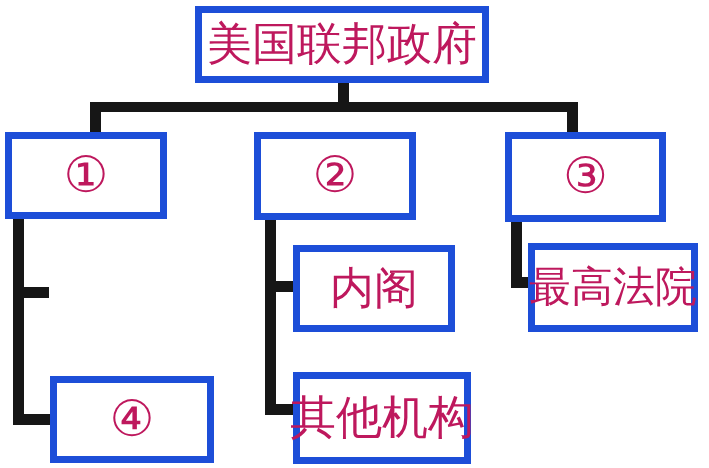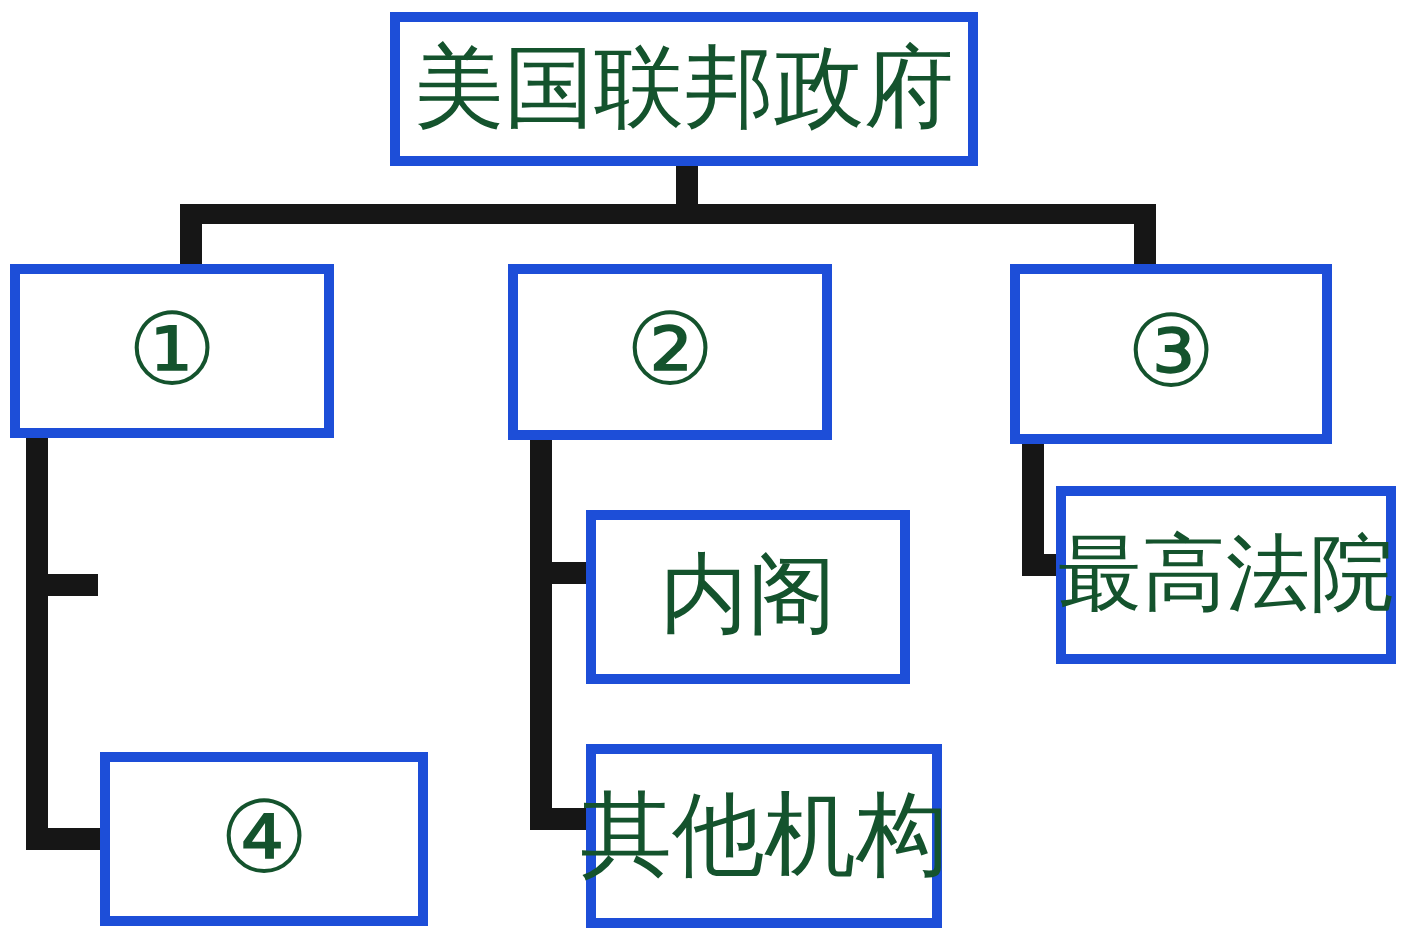--- a/index.html
+++ b/index.html
@@ -11,39 +11,39 @@
     position: relative;
     width: 709px;
     height: 468px;
     background: #ffffff;
     overflow: hidden;
     font-family: "Liberation Sans", "DejaVu Sans", sans-serif;
   }
   .box {
     position: absolute;
     box-sizing: border-box;
-    border: 5px solid #1d4ed8;
+    border: 7px solid #1d4ed8;
     background: #ffffff;
     display: flex;
     align-items: center;
     justify-content: center;
-    color: #14532d;
+    color: #be185d;
     white-space: nowrap;
     line-height: 1;
   }
   .box .lbl { transform: translateY(-1px); }
   .root-box     { left:195px; top:6px;   width:294px; height:77px; font-size:45px; }
   .branch-box   { font-size:50px; }
   .b1           { left:5px;   top:132px; width:162px; height:87px; }
   .b2           { left:254px; top:132px; width:162px; height:88px; }
   .b3           { left:505px; top:132px; width:161px; height:90px; }
   .leaf-box     { font-size:44px; }
   .senate       { left:47px;  top:244px; width:166px; height:88px; }
   .leaf4        { left:50px;  top:376px; width:164px; height:87px; font-size:50px; }
-  .cabinet      { left:293px; top:255px; width:162px; height:87px; }
+  .cabinet      { left:293px; top:245px; width:162px; height:87px; }
   .other        { left:293px; top:372px; width:178px; height:92px; font-size:46px; }
   .court        { left:528px; top:243px; width:170px; height:89px; font-size:42px; }
   .line {
     position: absolute;
     background: #161616;
   }
   
   .stem        { left:338px; top:82px;  width:11px;  height:24px; }
   .rail        { left:90px;  top:102px; width:488px; height:10px; }
   .drop-left   { left:90px;  top:102px; width:11px;  height:31px; }

